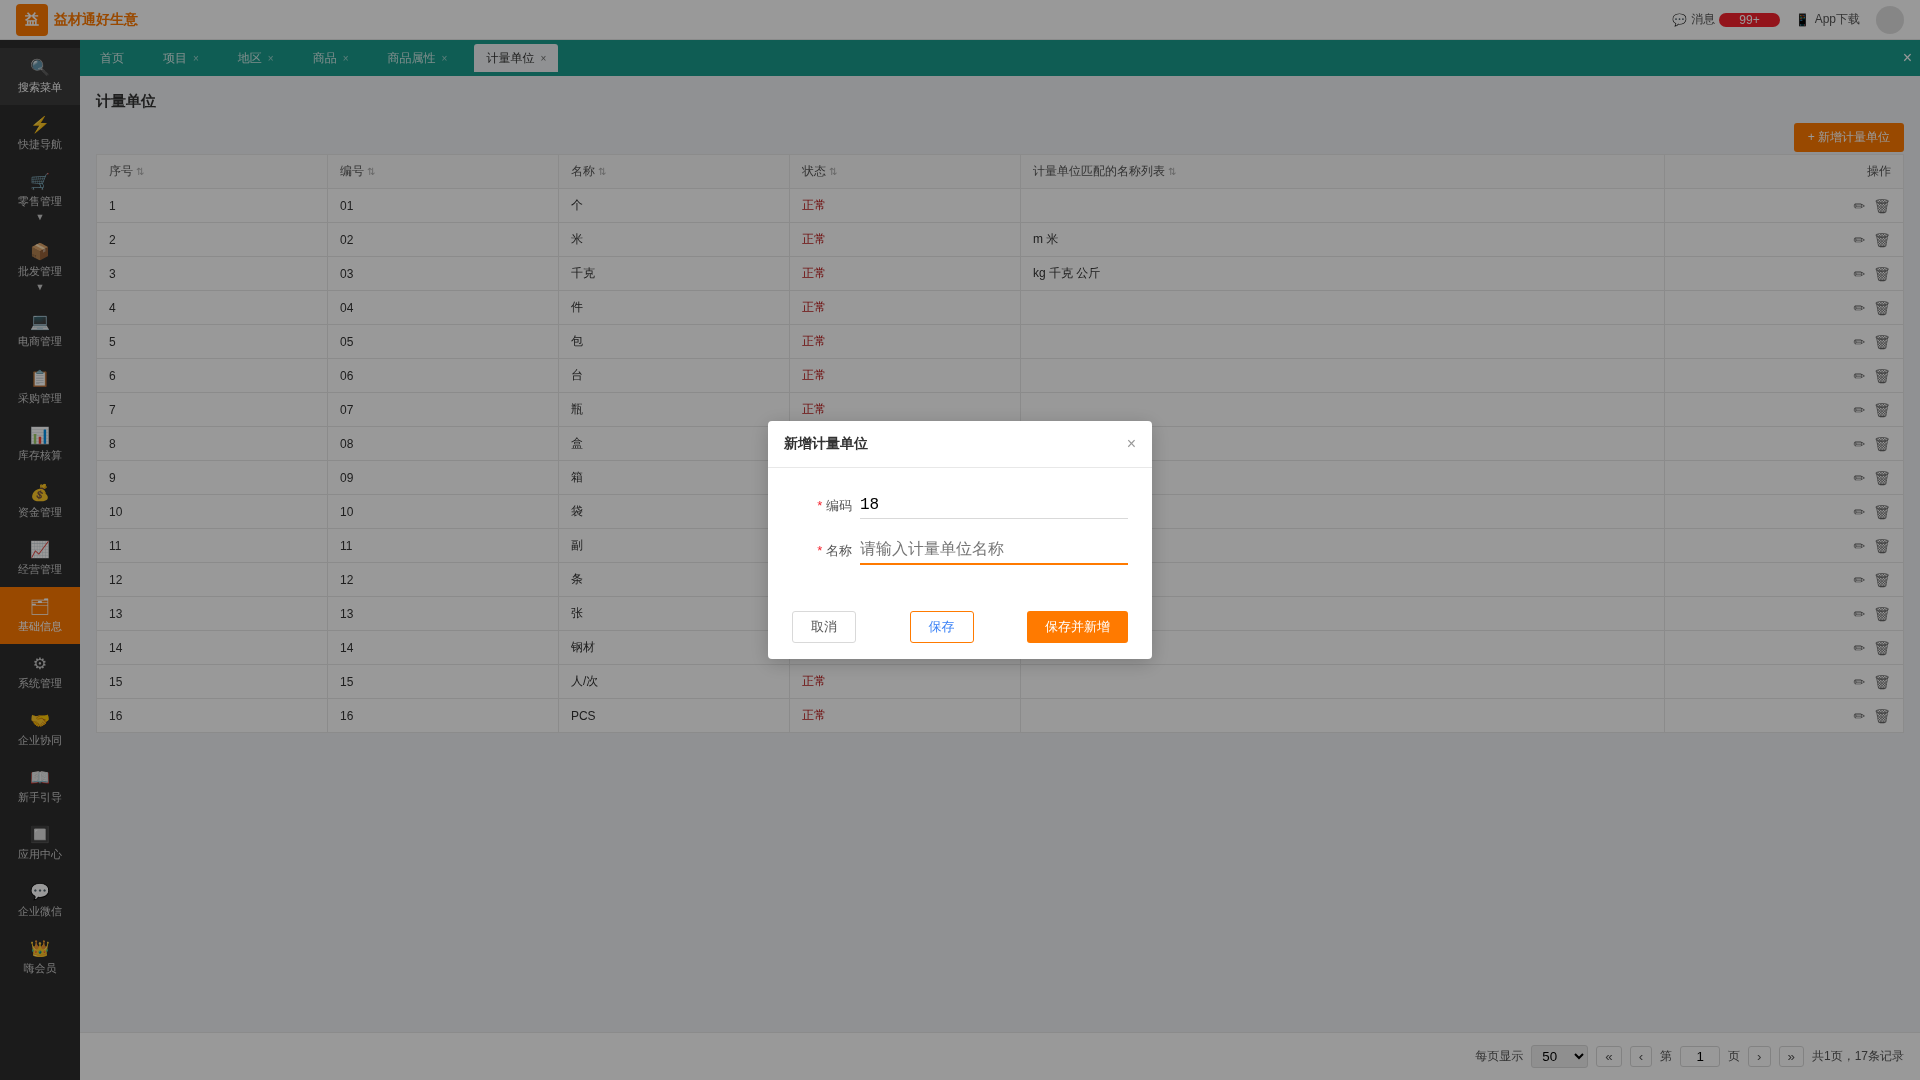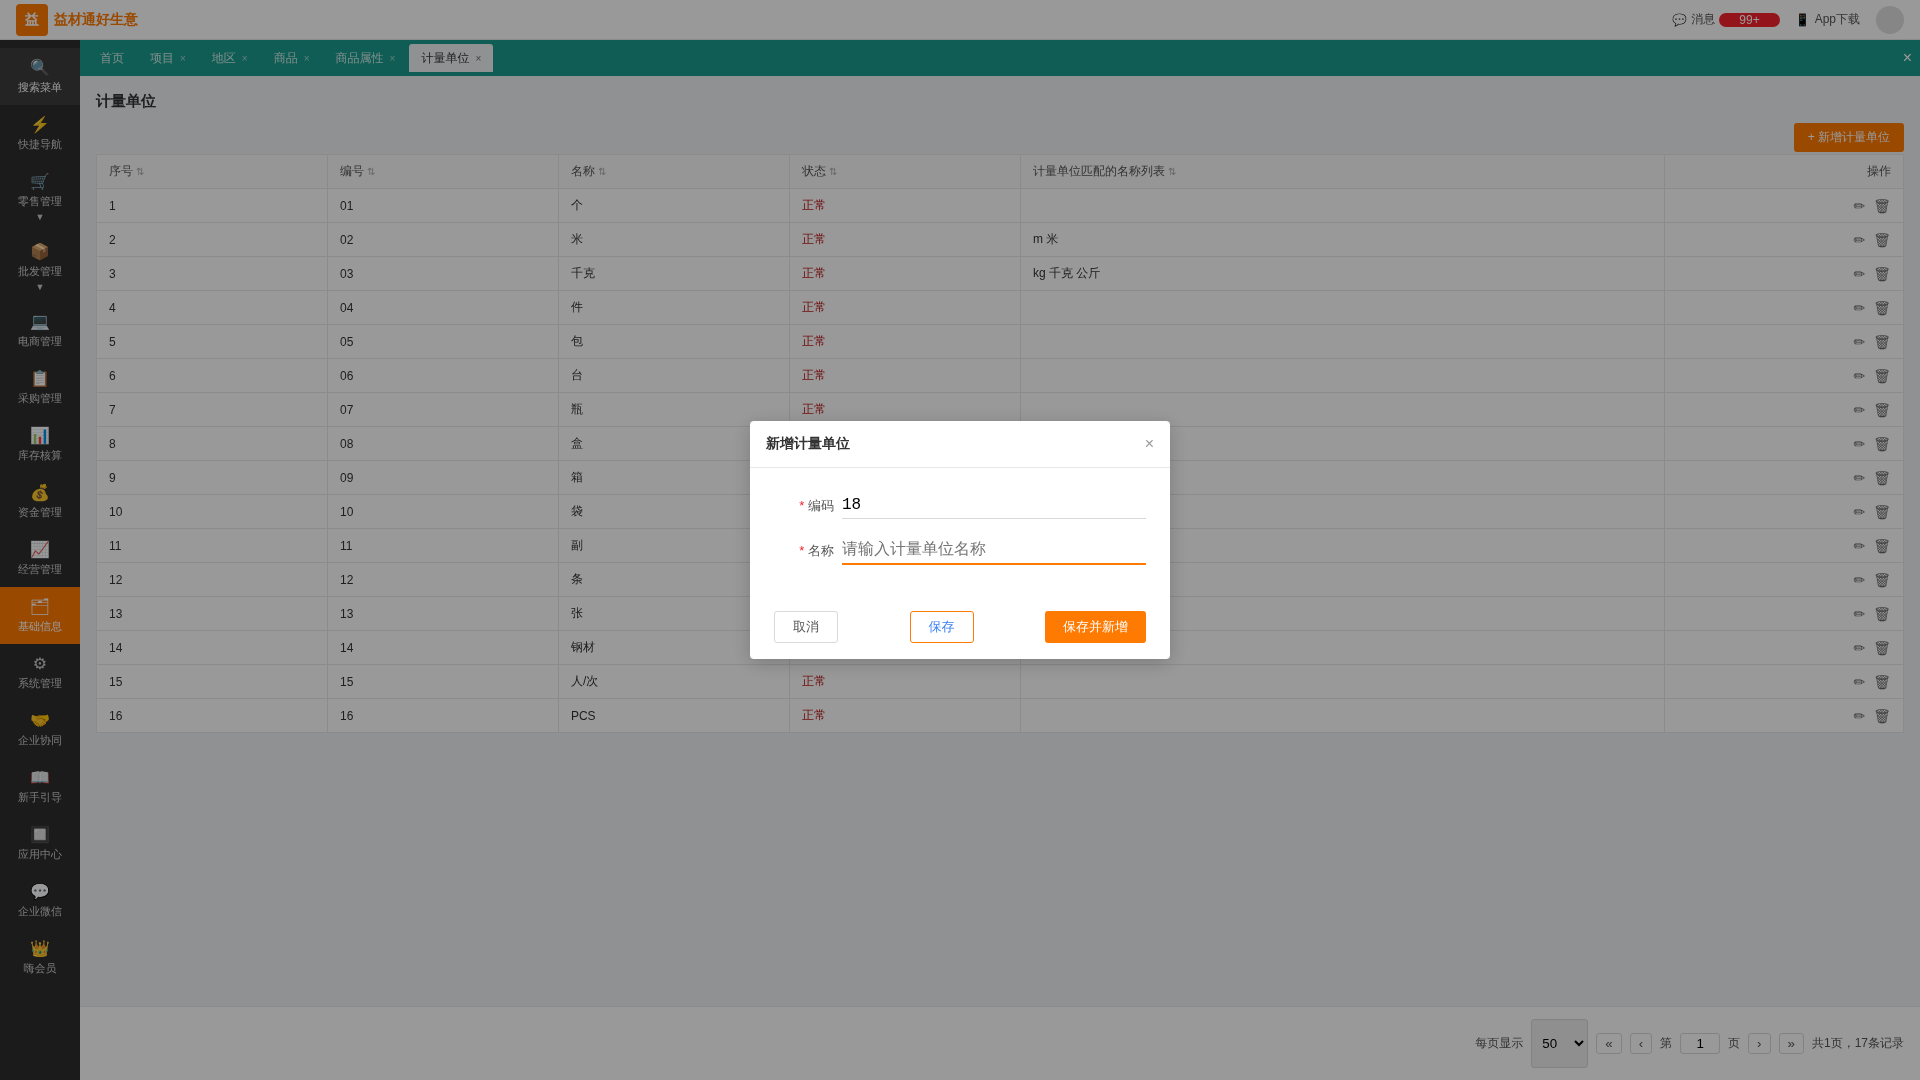--- a/index.html
+++ b/index.html
@@ -23,21 +23,21 @@
     .sidebar { width: 80px; background: #2d2d2d; display: flex; flex-direction: column; align-items: center; padding-top: 8px; flex-shrink: 0; }
     .sidebar-item { width: 100%; padding: 10px 4px; display: flex; flex-direction: column; align-items: center; cursor: pointer; color: #ccc; font-size: 11px; gap: 3px; }
     .sidebar-item.active { background: #ff7a00; color: #fff; }
     .sidebar-item-icon { font-size: 16px; }
     .search-menu { background: #3d3d3d; color: #fff; }
 
     
     .main { flex: 1; display: flex; flex-direction: column; overflow: hidden; }
 
     
-    .tab-bar { height: 36px; background: #1a9b8c; display: flex; align-items: center; padding: 0 8px; gap: 2px; flex-shrink: 0; }
+    .tab-bar { height: 36px; background: #1a9b8c; display: flex; align-items: center; padding: 0 8px; gap: 15px; flex-shrink: 0; }
     .tab { height: 28px; padding: 0 12px; display: flex; align-items: center; gap: 6px; cursor: pointer; font-size: 12px; border-radius: 3px 3px 0 0; color: rgba(255,255,255,0.8); }
     .tab.active { background: #f0f2f5; color: #333; }
     .tab-close { font-size: 10px; color: inherit; opacity: 0.7; }
     .tab-bar-close { margin-left: auto; color: #fff; cursor: pointer; font-size: 16px; }
 
     
     .content { flex: 1; padding: 16px; overflow: auto; position: relative; }
     .page-title { font-size: 15px; font-weight: bold; color: #333; margin-bottom: 12px; }
 
     
@@ -46,30 +46,30 @@
 
     .data-table { width: 100%; border-collapse: collapse; background: #fff; }
     .data-table th { background: #fafafa; border: 1px solid #e8e8e8; padding: 8px 12px; text-align: left; font-weight: 500; color: #555; font-size: 12px; white-space: nowrap; }
     .data-table td { border: 1px solid #e8e8e8; padding: 8px 12px; font-size: 12px; color: #333; white-space: nowrap; }
     .status-normal { color: #b91c1c; }
     .action-btns { display: flex; gap: 8px; }
     .action-btn { cursor: pointer; color: #666; font-size: 14px; }
 
     
     .pagination { display: flex; align-items: center; justify-content: flex-end; padding: 12px 16px; gap: 8px; font-size: 12px; color: #555; background: #fff; border-top: 1px solid #e8e8e8; }
-    .pagination select { border: 1px solid #d9d9d9; padding: 15px 6px; border-radius: 3px; }
+    .pagination select { border: 1px solid #d9d9d9; padding: 2px 6px; border-radius: 3px; }
     .pagination-btn { border: 1px solid #d9d9d9; background: #fff; padding: 2px 8px; border-radius: 3px; cursor: pointer; color: #555; }
     .pagination-btn:disabled { color: #ccc; cursor: not-allowed; }
     .pagination-input { border: 1px solid #d9d9d9; width: 40px; text-align: center; padding: 2px 4px; border-radius: 3px; }
 
     
     .overlay { position: fixed; top: 0; left: 0; width: 100%; height: 100%; background: rgba(0,0,0,0.4); z-index: 100; display: flex; align-items: center; justify-content: center; }
 
     
-    .modal { background: #fff; border-radius: 4px; width: 420px; box-shadow: 0 4px 20px rgba(0,0,0,0.2); }
+    .modal { background: #fff; border-radius: 4px; width: 384px; box-shadow: 0 4px 20px rgba(0,0,0,0.2); }
     .modal-header { padding: 14px 16px; border-bottom: 1px solid #e8e8e8; display: flex; align-items: center; justify-content: space-between; }
     .modal-title { font-size: 14px; font-weight: bold; color: #333; }
     .modal-close { cursor: pointer; color: #999; font-size: 16px; line-height: 1; }
     .modal-body { padding: 24px 24px 16px; }
     .form-row { display: flex; align-items: center; margin-bottom: 18px; }
     .form-label { width: 60px; text-align: right; font-size: 13px; color: #555; flex-shrink: 0; margin-right: 8px; }
     .form-label.required::before { content: "* "; color: #f5222d; }
     .form-input { flex: 1; border: none; border-bottom: 1px solid #d9d9d9; padding: 4px 0; font-size: 16px; outline: none; font-family: Liberation Mono, monospace; }
     .form-input.highlighted { border-bottom: 2px solid #ff7a00; }
     .modal-footer { padding: 12px 24px 16px; display: flex; justify-content: space-between; gap: 12px; }

